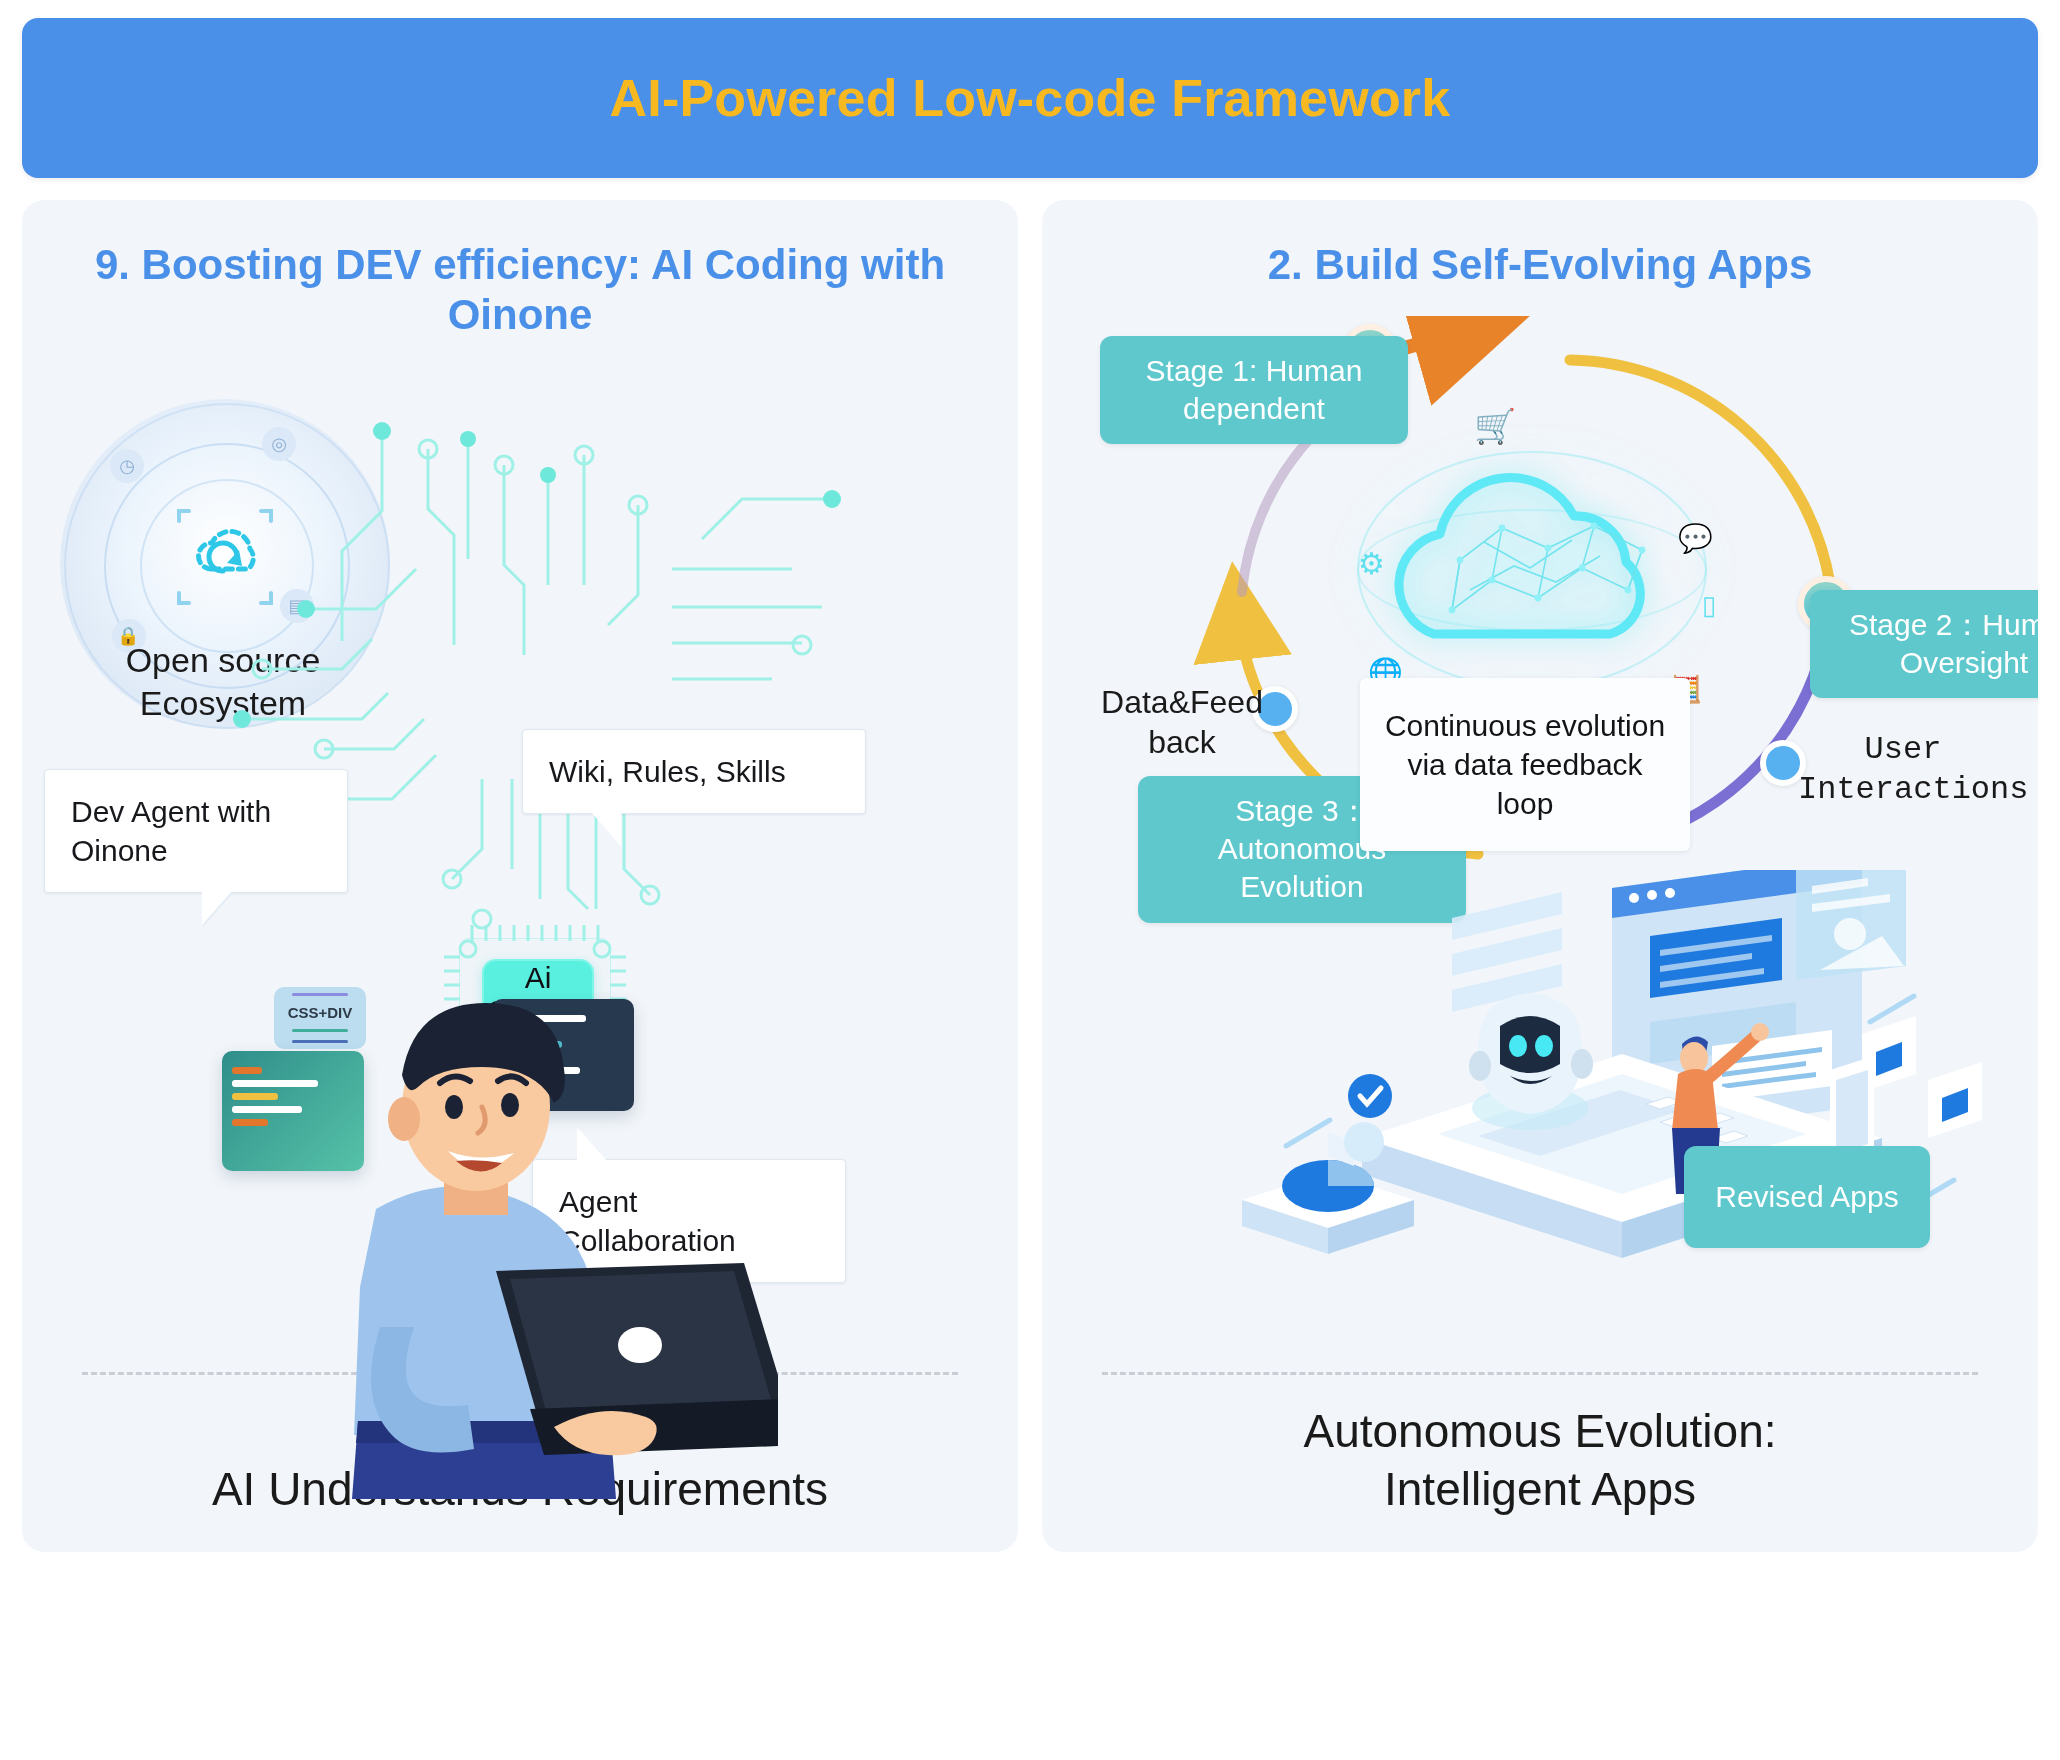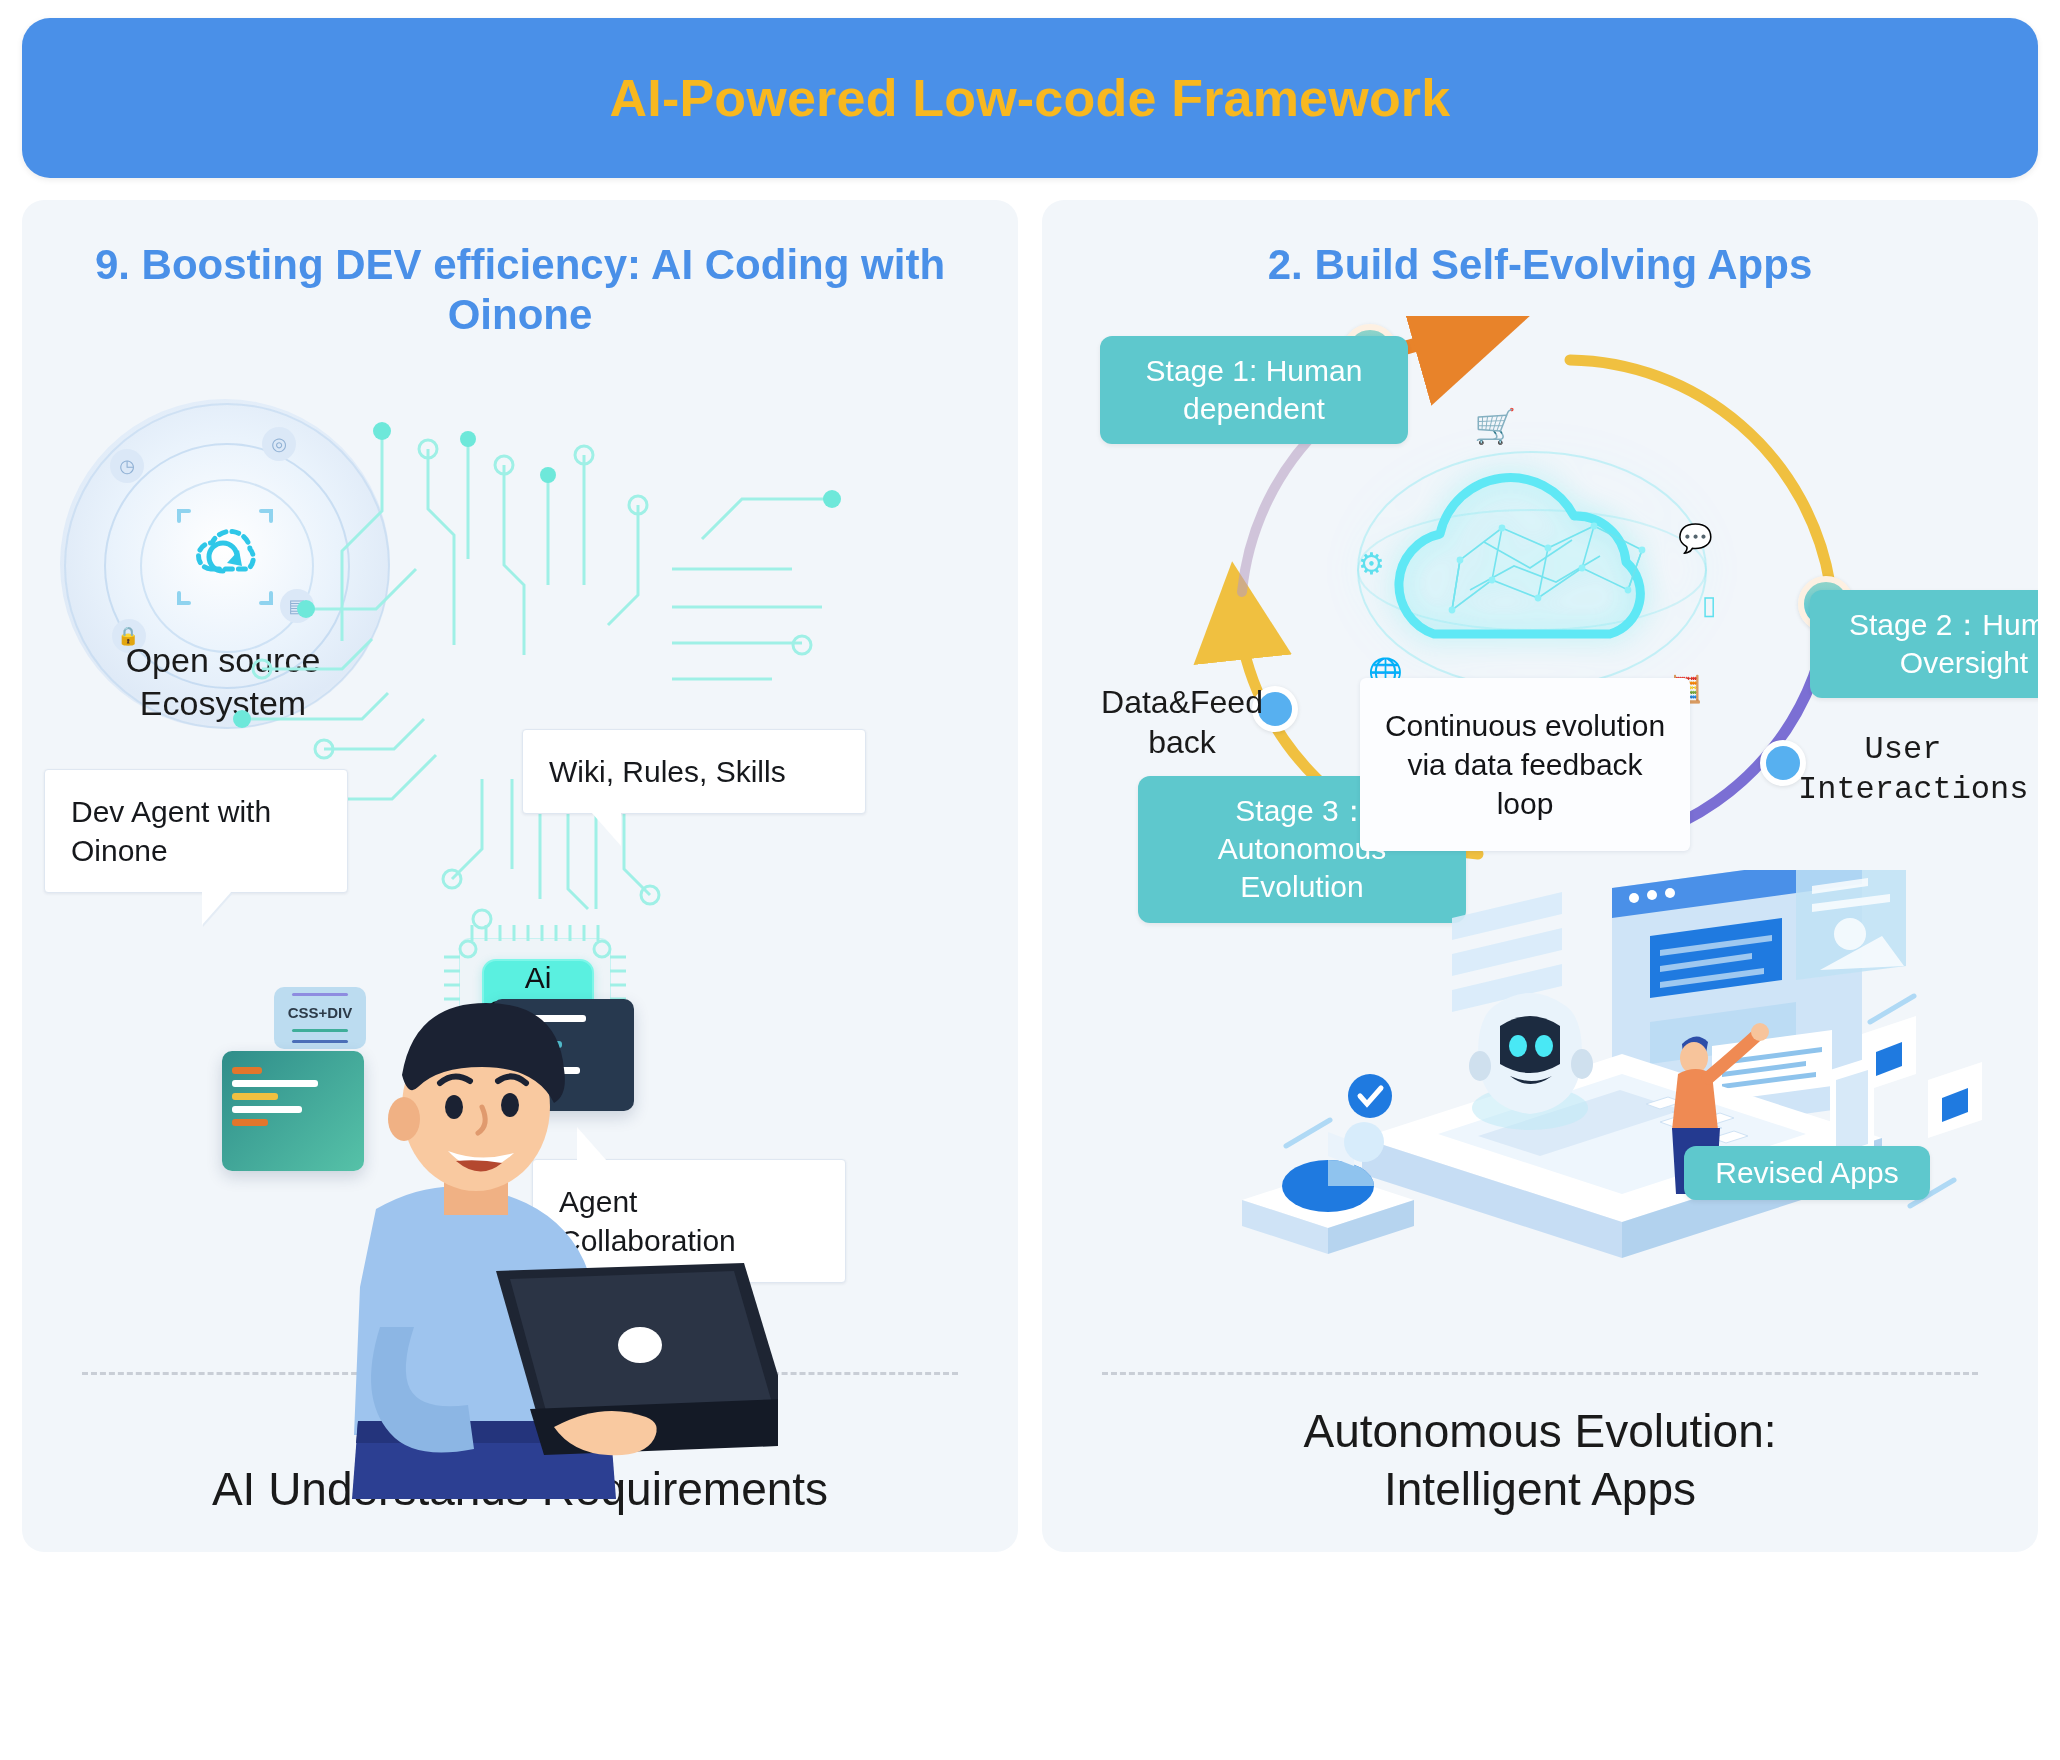--- a/index.html
+++ b/index.html
@@ -6,21 +6,21 @@
   body{
     width:2060px;height:1760px;
     background:#ffffff;
     font-family:"Liberation Sans", sans-serif;
     overflow:hidden;
   }
   .page{position:relative;width:2060px;height:1760px;box-sizing:border-box;padding:18px 22px 0 22px;}
 
   
   .header{
-    height:160px;border-radius:28px;background:#4a90e8;
+    height:160px;border-radius:16px;background:#4a90e8;
     display:flex;flex-direction:column;align-items:center;justify-content:center;
     box-shadow:0 2px 6px rgba(0,0,0,.08);
   }
   .header .line1{
     color:#f8b81f;font-size:52px;font-weight:bold;letter-spacing:.2px;line-height:1.05;
   }
   .header .line2{
     color:#ffffff;font-size:52px;font-weight:bold;line-height:1.12;margin-top:6px;
   }
 
@@ -61,21 +61,21 @@
     left:20%;bottom:-33px;}
   .tail-tl{border-width:0 30px 34px 0;border-color:transparent transparent #ffffff transparent;
     left:14%;top:-33px;}
 
   
   .chip{
     background:#5ec8cd;color:#ffffff;border-radius:12px;
     font-size:30px;line-height:1.28;padding:16px 22px;text-align:center;
     box-shadow:0 2px 5px rgba(0,0,0,.07);
   }
-  .chip.single{padding:8px 30px;}
+  .chip.single{padding:32px 30px;}
 
   .plain-label{font-size:32px;color:#1a1a1a;text-align:center;line-height:1.25;}
 
   .white-note{
     background:#fcfdff;border-radius:6px;padding:28px 20px;
     font-size:30px;color:#131417;line-height:1.3;text-align:center;
     box-shadow:0 1px 4px rgba(30,50,90,.10);
   }
 
   

